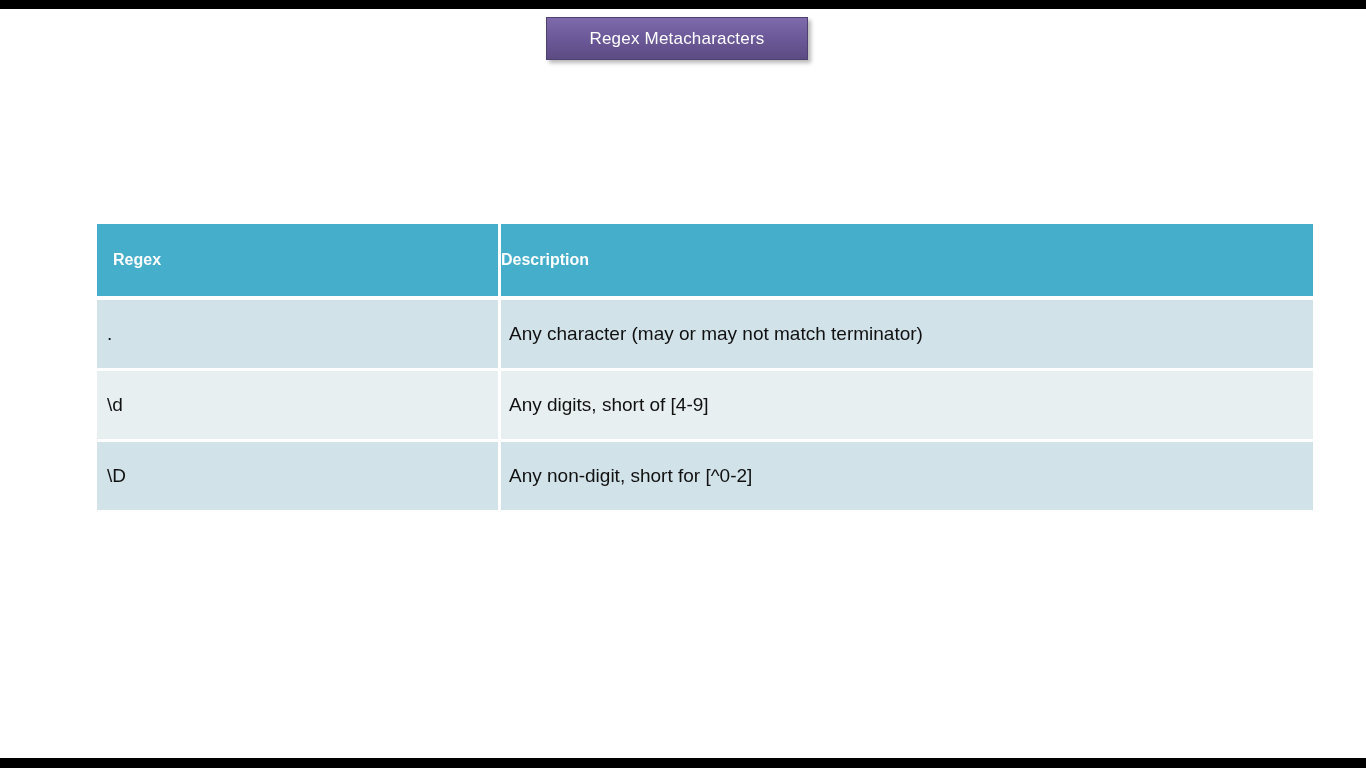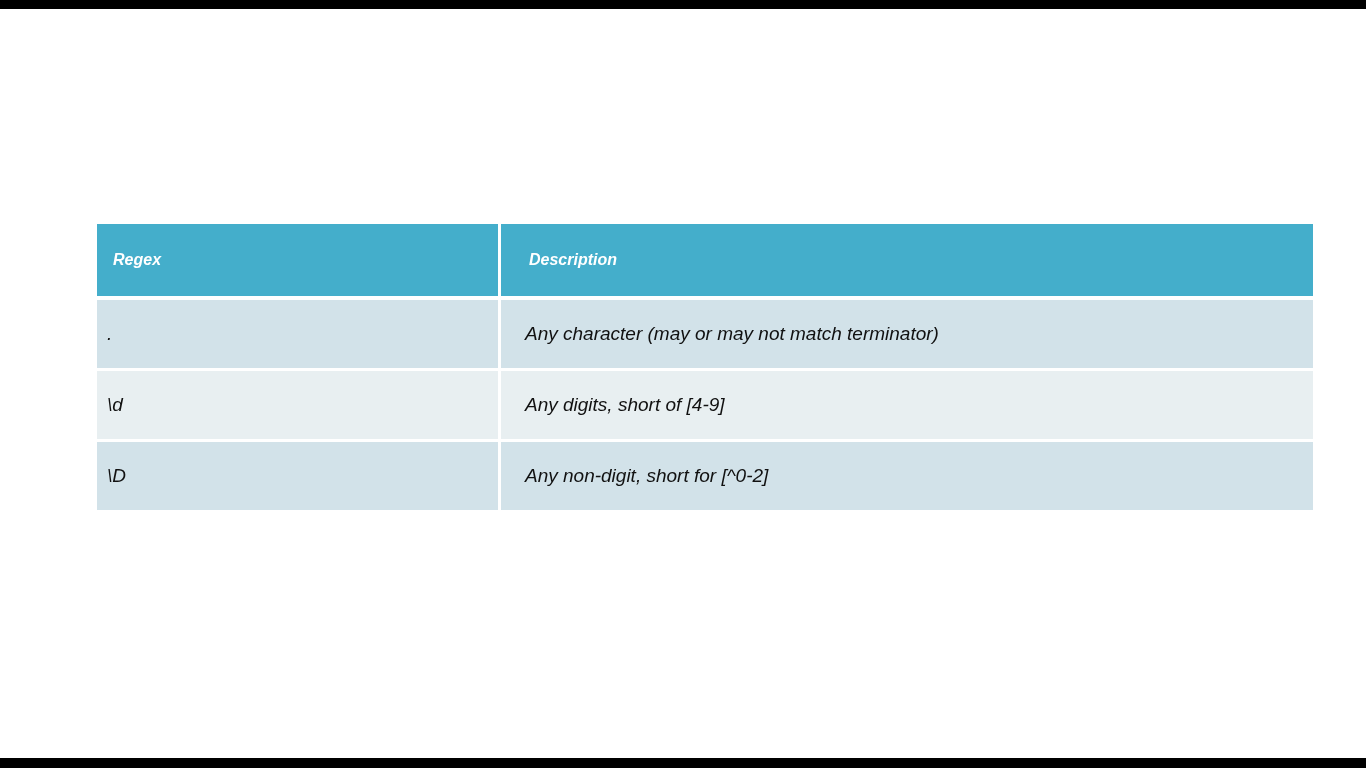--- a/index.html
+++ b/index.html
@@ -69,72 +69,74 @@
 
   
   .regex-table {
     position: absolute;
     left: 97px;
     top: 215px;
     width: 1216px;
     border-collapse: separate;
     border-spacing: 0;
     table-layout: fixed;
-    font-style: italic;
   }
   .regex-table col.c-regex { width: 404px; }
   .regex-table col.c-desc  { width: 812px; }
 
   .regex-table thead th {
     background: #44AECB;
     color: #ffffff;
     font-size: 16px;
     font-weight: bold;
     text-align: left;
     height: 72px;
     padding: 0 0 0 16px;
     vertical-align: middle;
     border-bottom: 4px solid #ffffff;
     border-right: 3px solid #ffffff;
   }
   .regex-table thead th:last-child {
     border-right: none;
-    padding-left: 28px;
+    padding-left: 0;
   }
 
   .regex-table tbody td {
     font-size: 19px;
     font-weight: 400;
     color: #111111;
     height: 68px;
     padding: 0 0 0 10px;
     vertical-align: middle;
     border-right: 3px solid #ffffff;
     border-bottom: 3px solid #ffffff;
     white-space: nowrap;
     overflow: hidden;
   }
   .regex-table tbody td:last-child {
     border-right: none;
-    padding-left: 24px;
+    padding-left: 8px;
   }
   .regex-table tbody tr:last-child td {
     border-bottom: none;
   }
 
   .regex-table tbody tr.row-alt-a td { background: #D2E2E9; }
   .regex-table tbody tr.row-alt-b td { background: #E8EFF1; }
 </style>
 </head>
 <body>
 
 <div class="bar-top"></div>
 
 <div class="slide">
 
+  <div class="title-banner">
+    <span class="title-banner-text">Regex Metacharacters</span>
+  </div>
 
   <table class="regex-table">
     <colgroup>
       <col class="c-regex">
       <col class="c-desc">
     </colgroup>
     <thead>
       <tr>
         <th>Regex</th>
         <th>Description</th>

